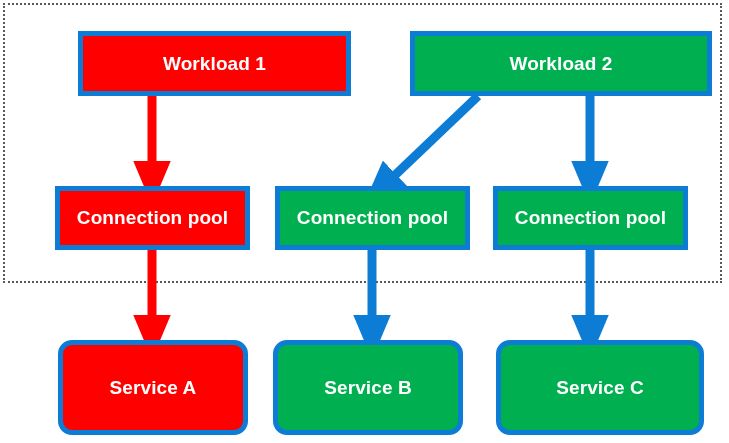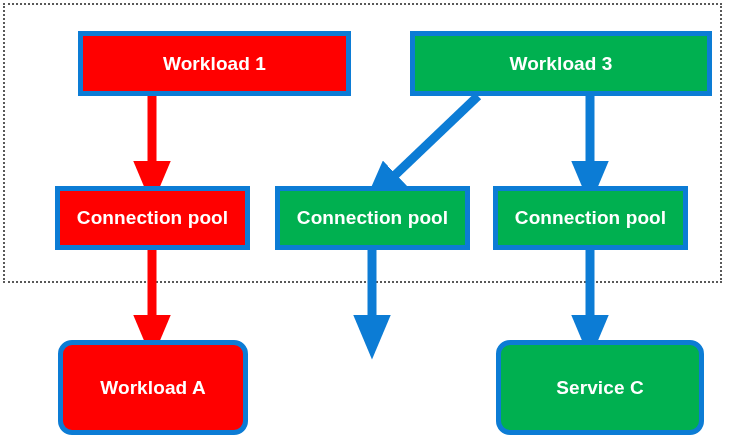--- a/index.html
+++ b/index.html
@@ -89,37 +89,40 @@
     <line x1="372" y1="250" x2="372" y2="320" stroke="#0C7CD5" stroke-width="9" marker-end="url(#arrowhead-blue)"></line>
 
     <line x1="590" y1="250" x2="590" y2="320" stroke="#0C7CD5" stroke-width="9" marker-end="url(#arrowhead-blue)"></line>
   </svg>
 
   <div class="node rect fill-red" style="left:52px;  top:31px;  width:273px; height:65px;margin-left:26px;">
     <span class="label">Workload 1</span>
   </div>
 
   <div class="node rect fill-green" style="left:410px; top:31px;  width:302px; height:65px;">
-    <span class="label">Workload 3</span>
+    <span class="label">Workload 2</span>
   </div>
 
   <div class="node rect fill-red" style="left:55px;  top:186px; width:195px; height:64px;">
     <span class="label">Connection pool</span>
   </div>
 
   <div class="node rect fill-green" style="left:275px; top:186px; width:195px; height:64px;">
     <span class="label">Connection pool</span>
   </div>
 
   <div class="node rect fill-green" style="left:493px; top:186px; width:195px; height:64px;">
     <span class="label">Connection pool</span>
   </div>
 
   <div class="node round fill-red" style="left:58px;  top:340px; width:190px; height:95px;">
-    <span class="label">Workload A</span>
+    <span class="label">Service A</span>
   </div>
 
+  <div class="node round fill-green" style="left:273px; top:340px; width:190px; height:95px;">
+    <span class="label">Service B</span>
+  </div>
 
   <div class="node round fill-green" style="left:496px; top:340px; width:208px; height:95px;">
     <span class="label">Service C</span>
   </div>
 
 </div>
 
 </body></html>

